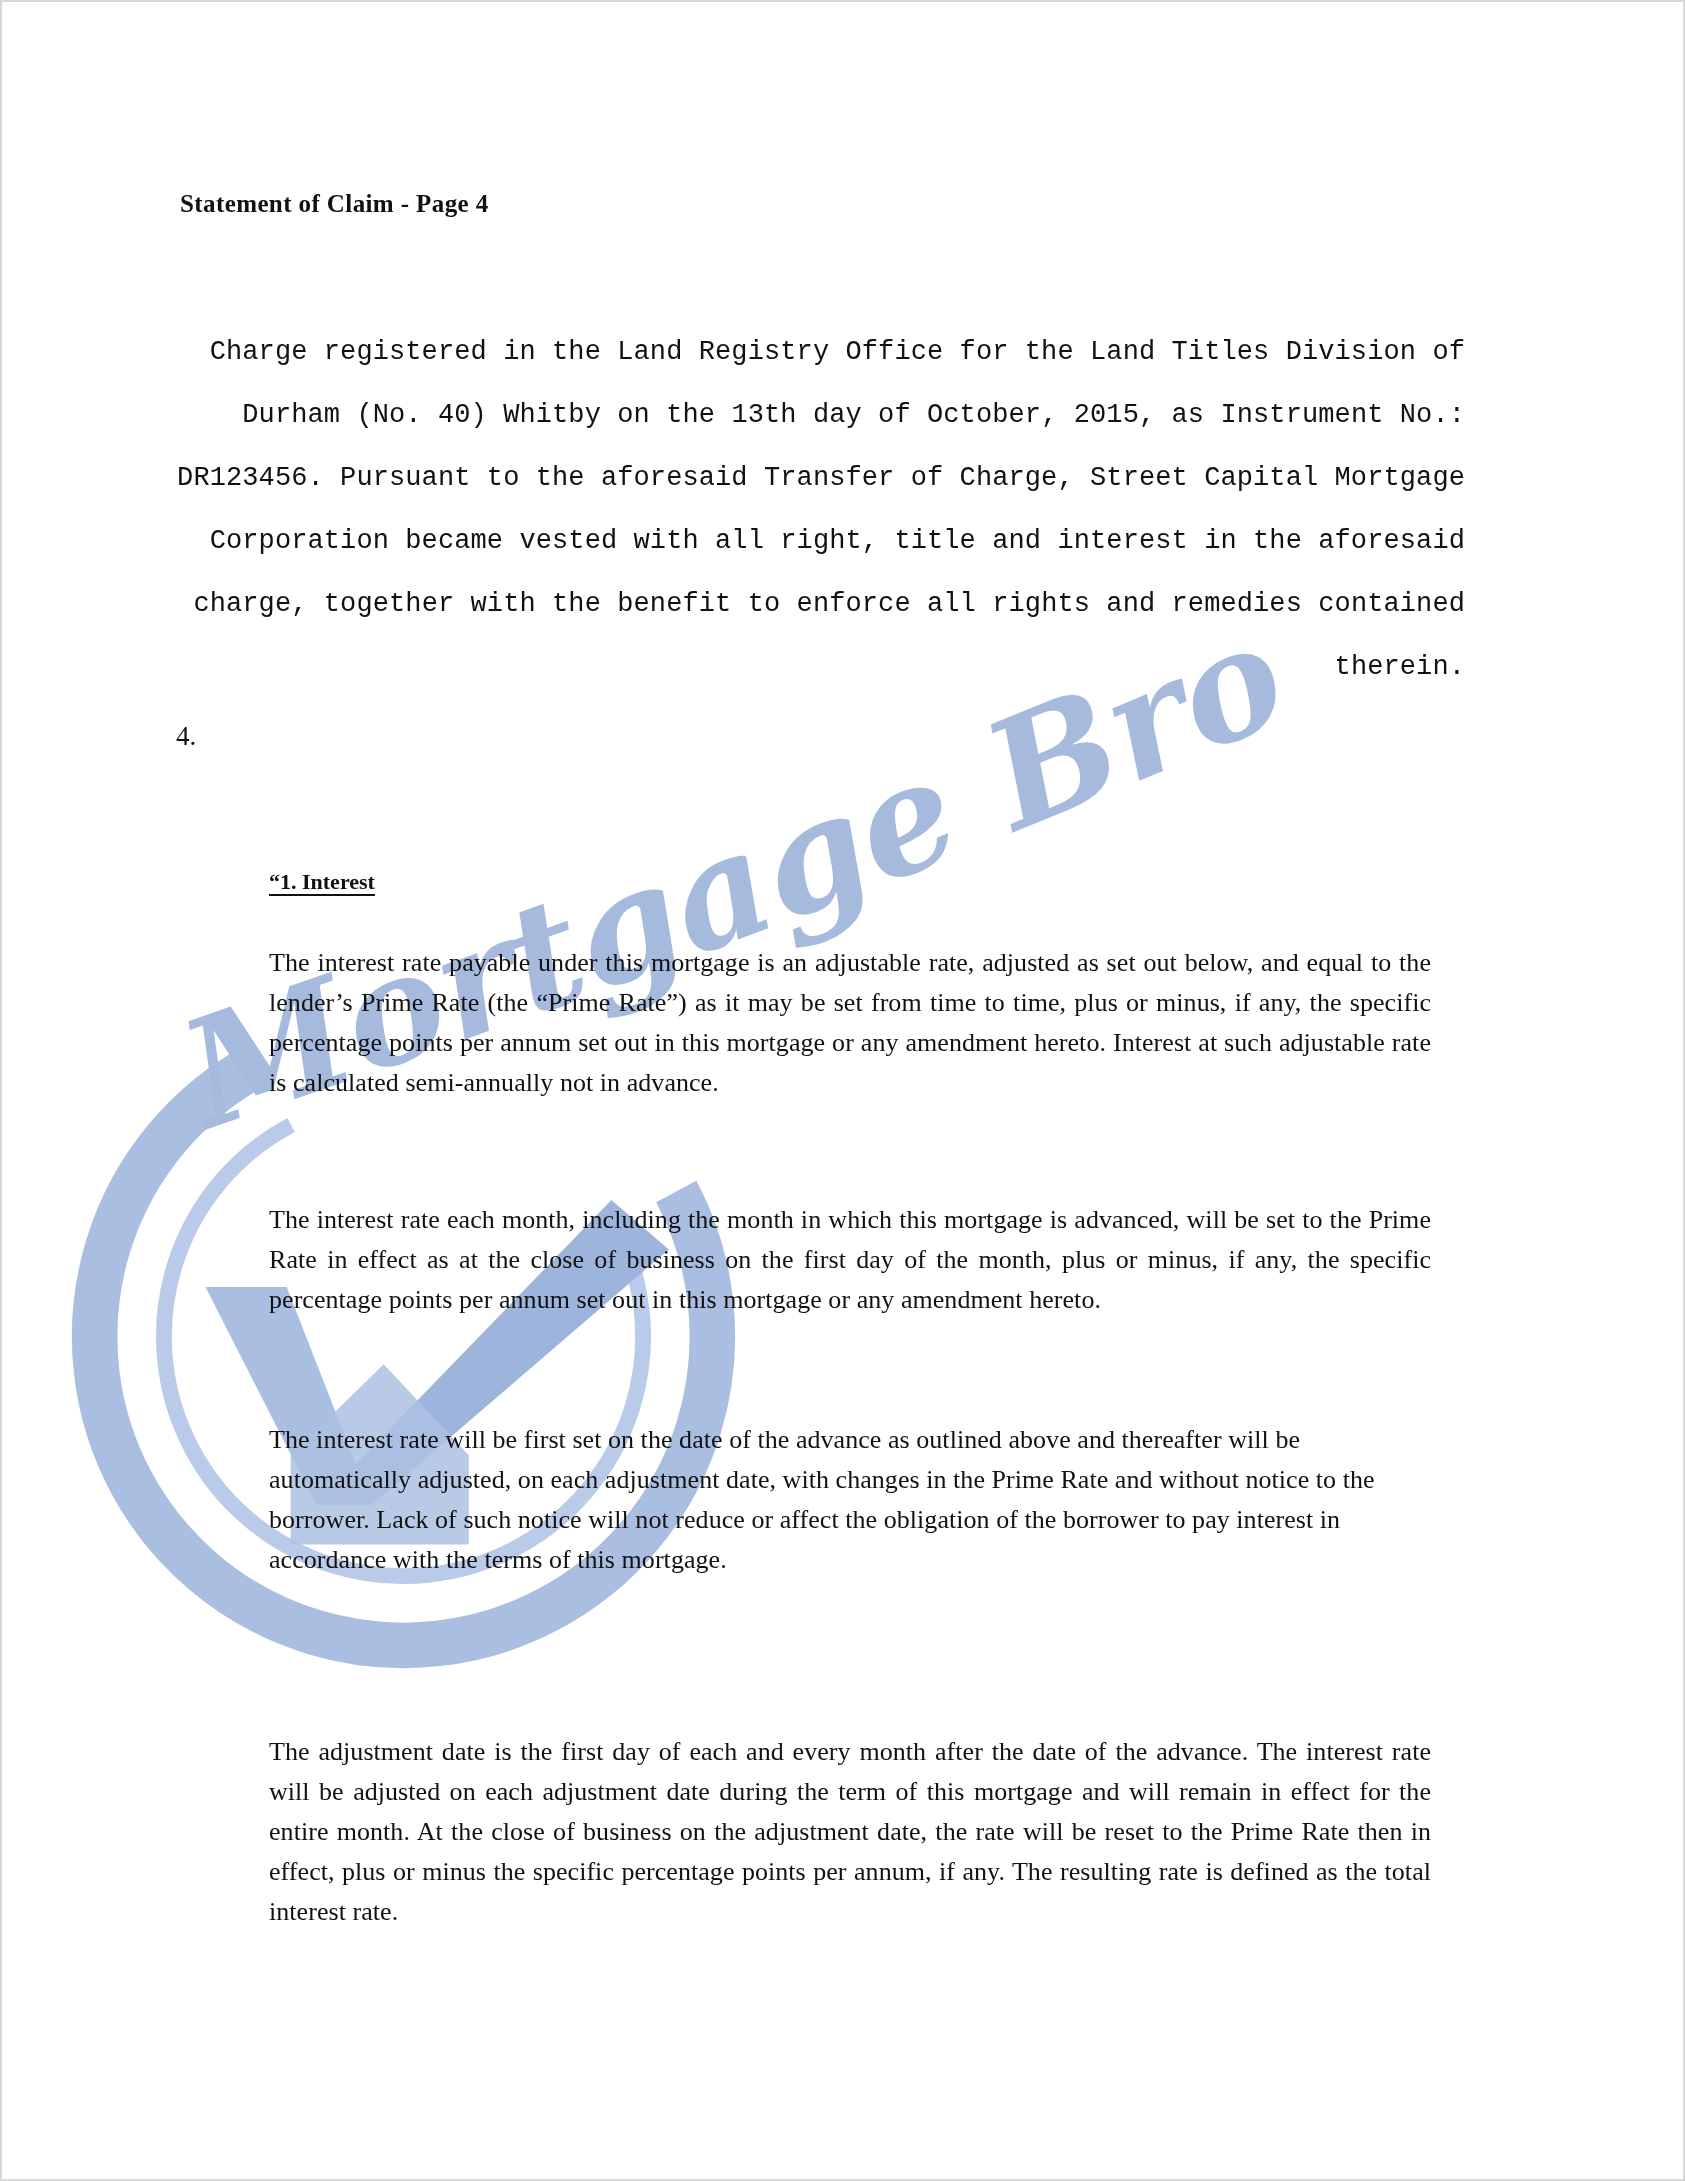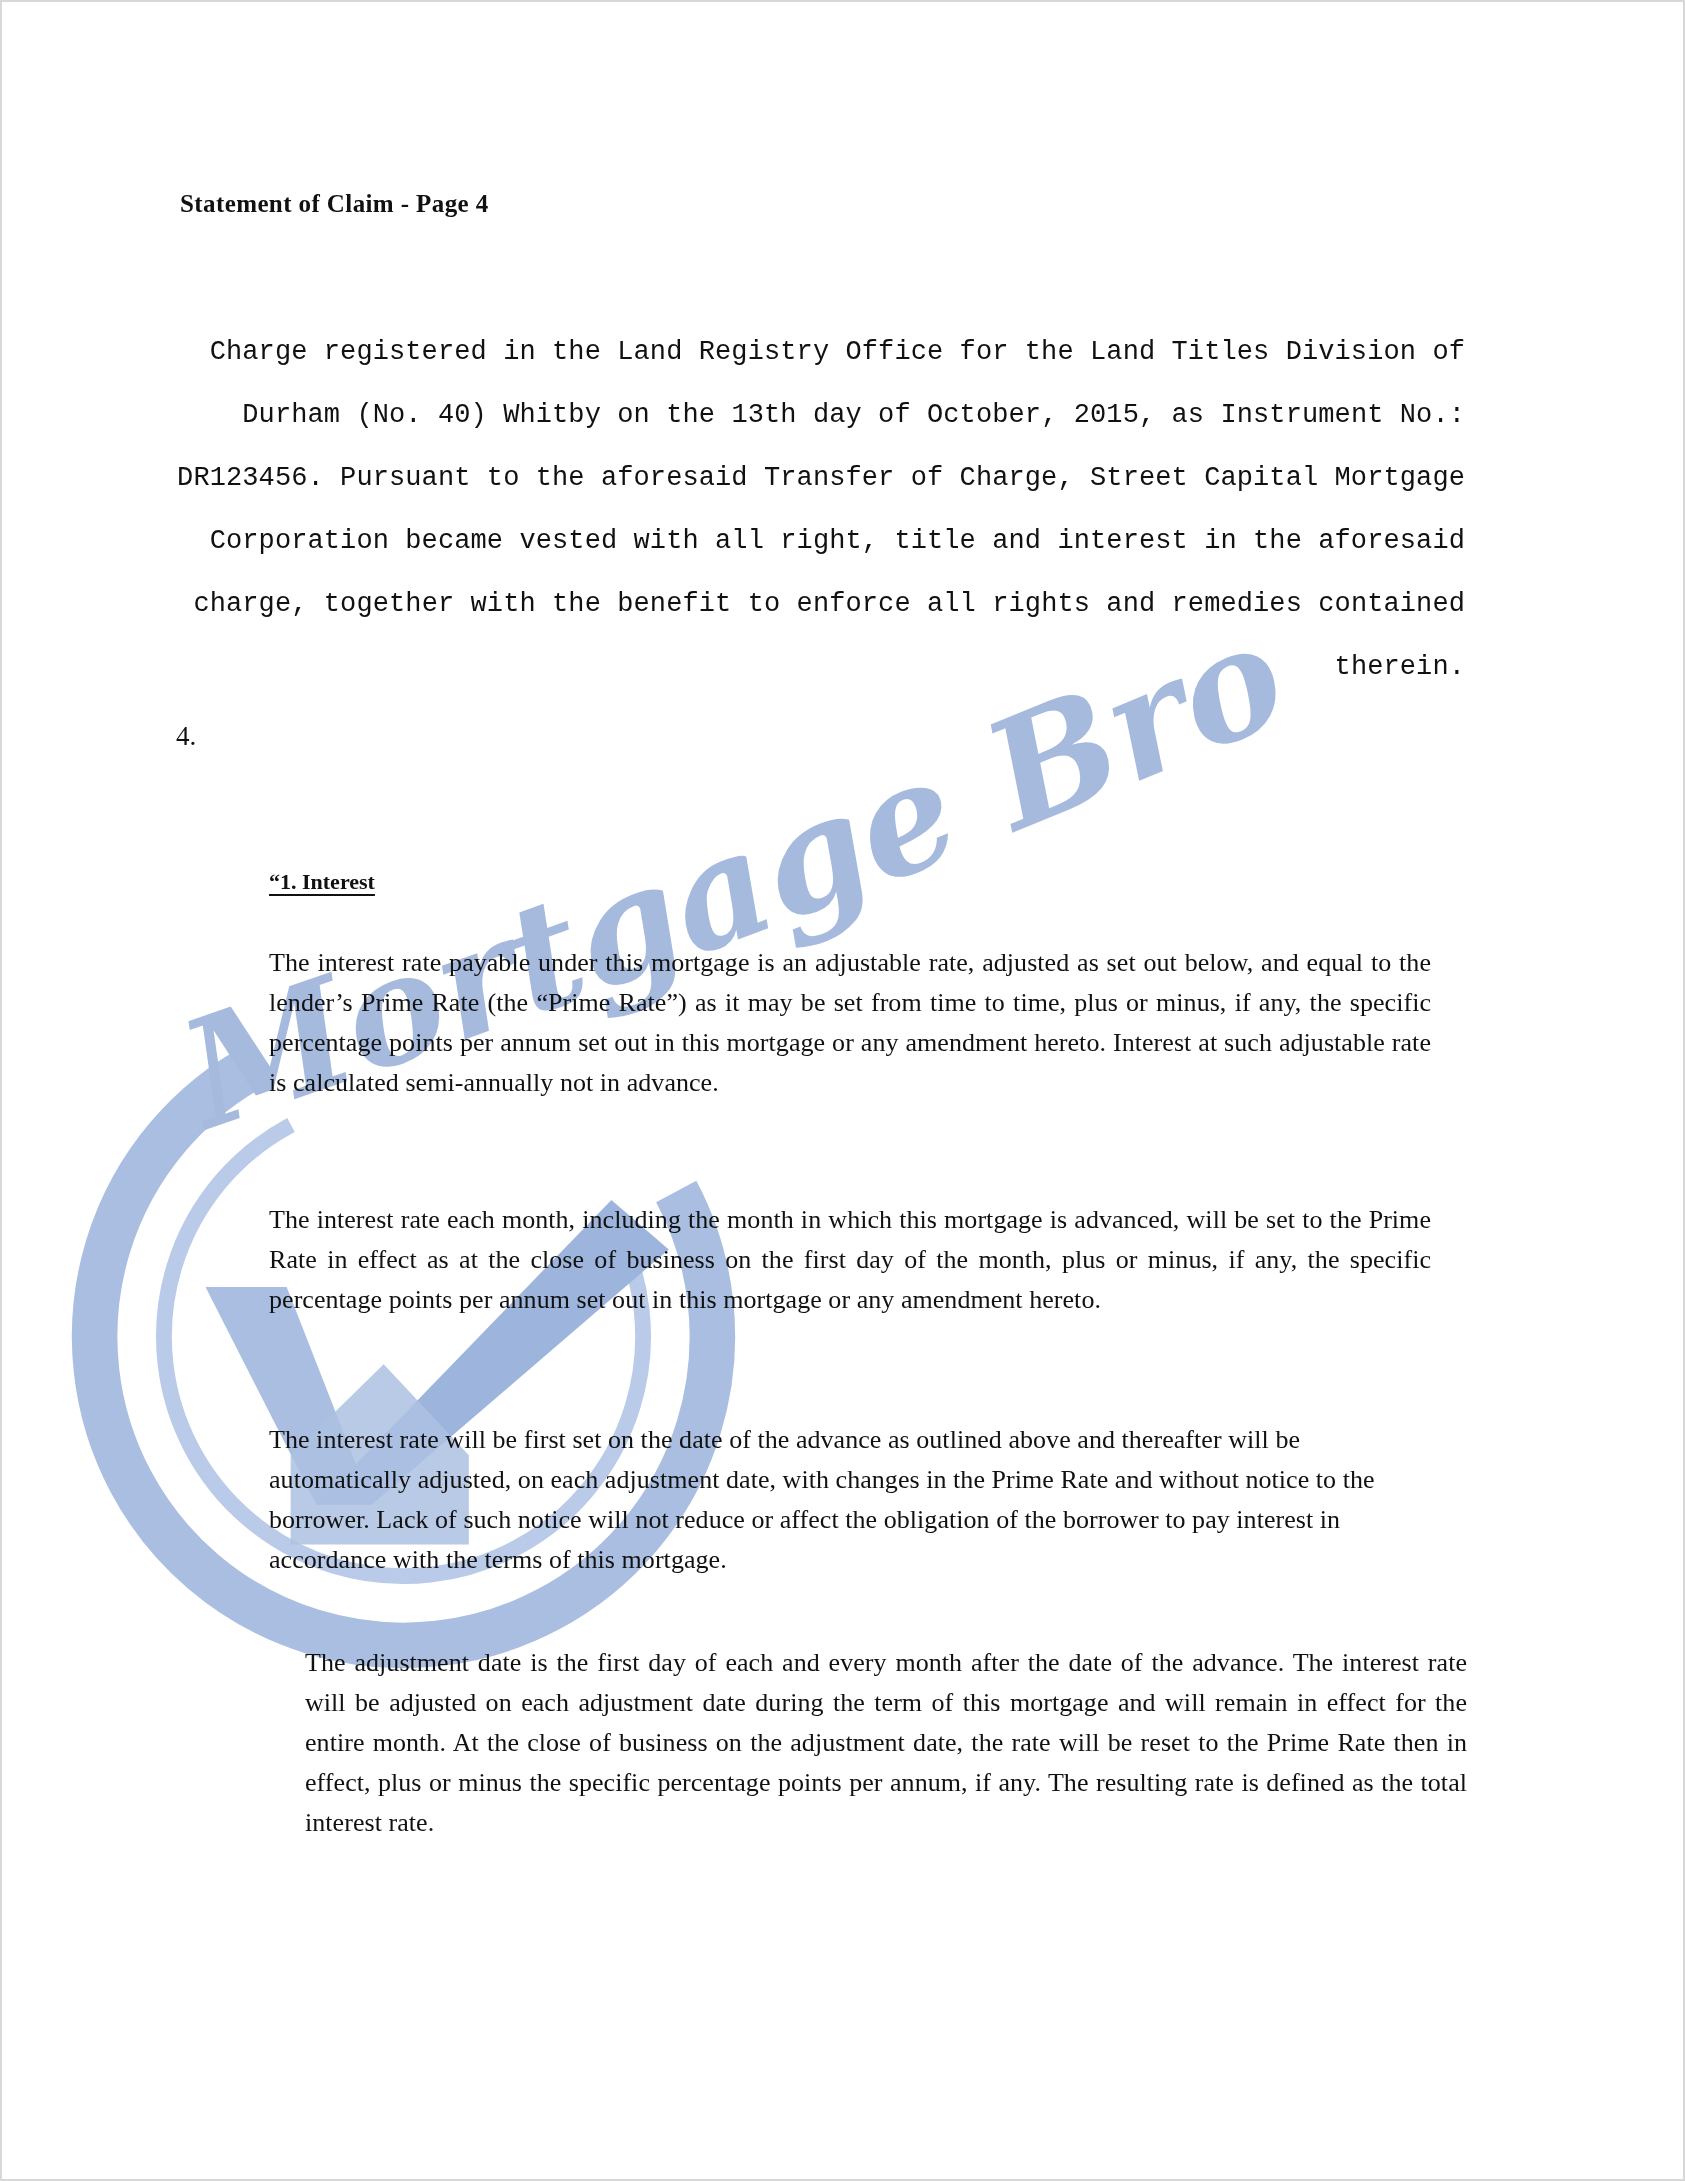--- a/index.html
+++ b/index.html
@@ -184,21 +184,21 @@
     </div>
 
     <div class="sub-block" style="top:1200px;">
       <p class="sub-para">The interest rate each month, including the month in which this mortgage is advanced, will be set to the Prime Rate in effect as at the close of business on the first day of the month, plus or minus, if any, the specific percentage points per annum set out in this mortgage or any amendment hereto.</p>
     </div>
 
     <div class="sub-block" style="top:1420px;">
       <p class="sub-para ragged">The interest rate will be first set on the date of the advance as outlined above and thereafter will be automatically adjusted, on each adjustment date, with changes in the Prime Rate and without notice to the borrower. Lack of such notice will not reduce or affect the obligation of the borrower to pay interest in accordance with the terms of this mortgage.</p>
     </div>
 
-    <div class="sub-block" style="top:1643px;margin-left:36px;">
+    <div class="sub-block" style="top:1732px;">
       <p class="sub-para">The adjustment date is the first day of each and every month after the date of the advance. The interest rate will be adjusted on each adjustment date during the term of this mortgage and will remain in effect for the entire month. At the close of business on the adjustment date, the rate will be reset to the Prime Rate then in effect, plus or minus the specific percentage points per annum, if any. The resulting rate is defined as the total interest rate.</p>
     </div>
 
   </div>
 
   <div id="scan-border"></div>
 
 </div>
 
 

